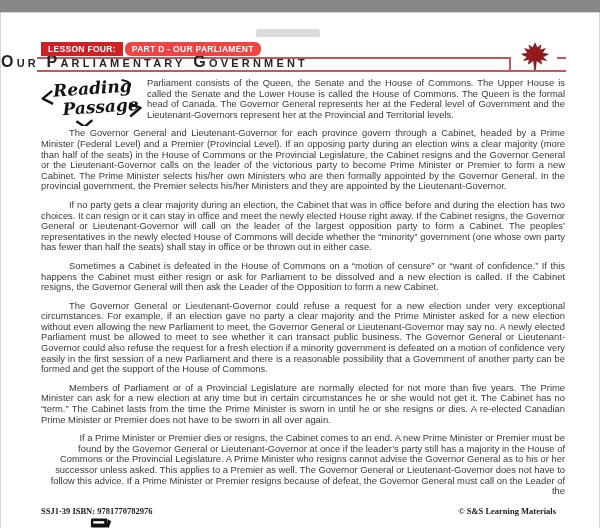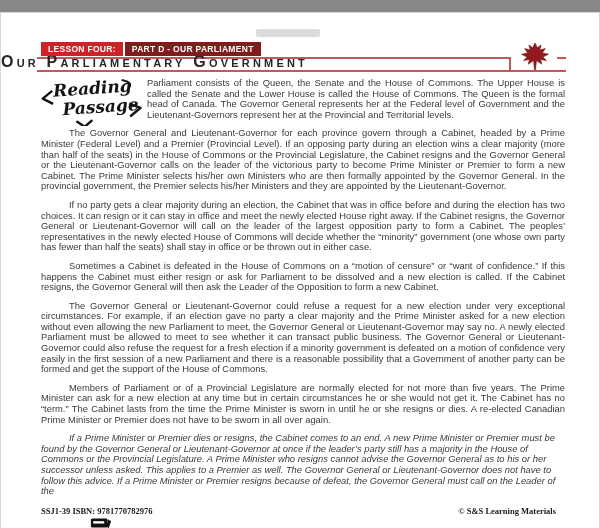--- a/index.html
+++ b/index.html
@@ -12,40 +12,40 @@
   
   .artifact { position:absolute; left:255px; top:16px; width:64px; height:8px;
     background:#dcdcdc; border-radius:2px; }
 
   
   .hdr { position:relative; height:62px; }
   .badges { position:absolute; left:40px; top:29px; display:flex; z-index:3; }
   .badge { font-size:8.5px; font-weight:bold; letter-spacing:.3px; color:#fff;
     padding:3px 7px 2px; white-space:nowrap; line-height:9px; }
   .badge-red { background:#cf2128; }
-  .badge-blue { background:#7f1d1d; margin-left:2px; }
+  .badge-blue { background:#ef4444; margin-left:2px;border-radius:6px; }
   .rule { position:absolute; height:2px; background:#c4565e; z-index:1; }
   .rule-top    { left:36px; width:472px; top:44px; }
   .rule-top-r  { left:556px; width:9px;  top:44px; }
   .rule-tick   { left:508px; width:2px; height:14px; top:44px; }
   .rule-bottom { left:36px;  width:529px; top:57px; }
   .page-title { position:absolute; left:0; right:0; top:41px; text-align:left; z-index:2;
     font-variant:small-caps; font-weight:600; font-size:16px; letter-spacing:3.2px;
     color:#262626; line-height:16px; white-space:nowrap; }
   .leaf-box { position:absolute; right:42px; top:29px; width:44px; height:28px;
     background:#fff; z-index:2; display:flex; align-items:center; justify-content:center; }
 
   
   .content { margin:3px 34px 0 40px; font-size:9.4px; line-height:10.6px; text-align:justify; }
   .intro { display:flex; }
   .stamp { flex:0 0 106px; position:relative; }
   .stamp svg { position:absolute; left:-2px; top:-2px; }
   .p-first { flex:1; margin:0; }
   .para { margin:8px 0 0 0; text-indent:28px; }
-  .para-last { text-align:left;font-style:italic; }
+  .para-last { text-align:right; }
 
   
   .footer { position:absolute; left:40px; right:34px; top:491px; height:20px;
     font-family:"Liberation Serif", serif; font-size:8.5px; font-weight:bold; color:#1c1c1c; }
   .f-left  { position:absolute; left:0; top:2px; display:flex; align-items:center;flex-direction:column; }
   .f-logo  { margin-left:9px; }
   .f-page  { position:absolute; left:0; right:0; top:2px; text-align:center;
     font-weight:normal; font-size:10px; letter-spacing:1px; }
   .f-right { position:absolute; right:9px; top:2px; }
 </style>

